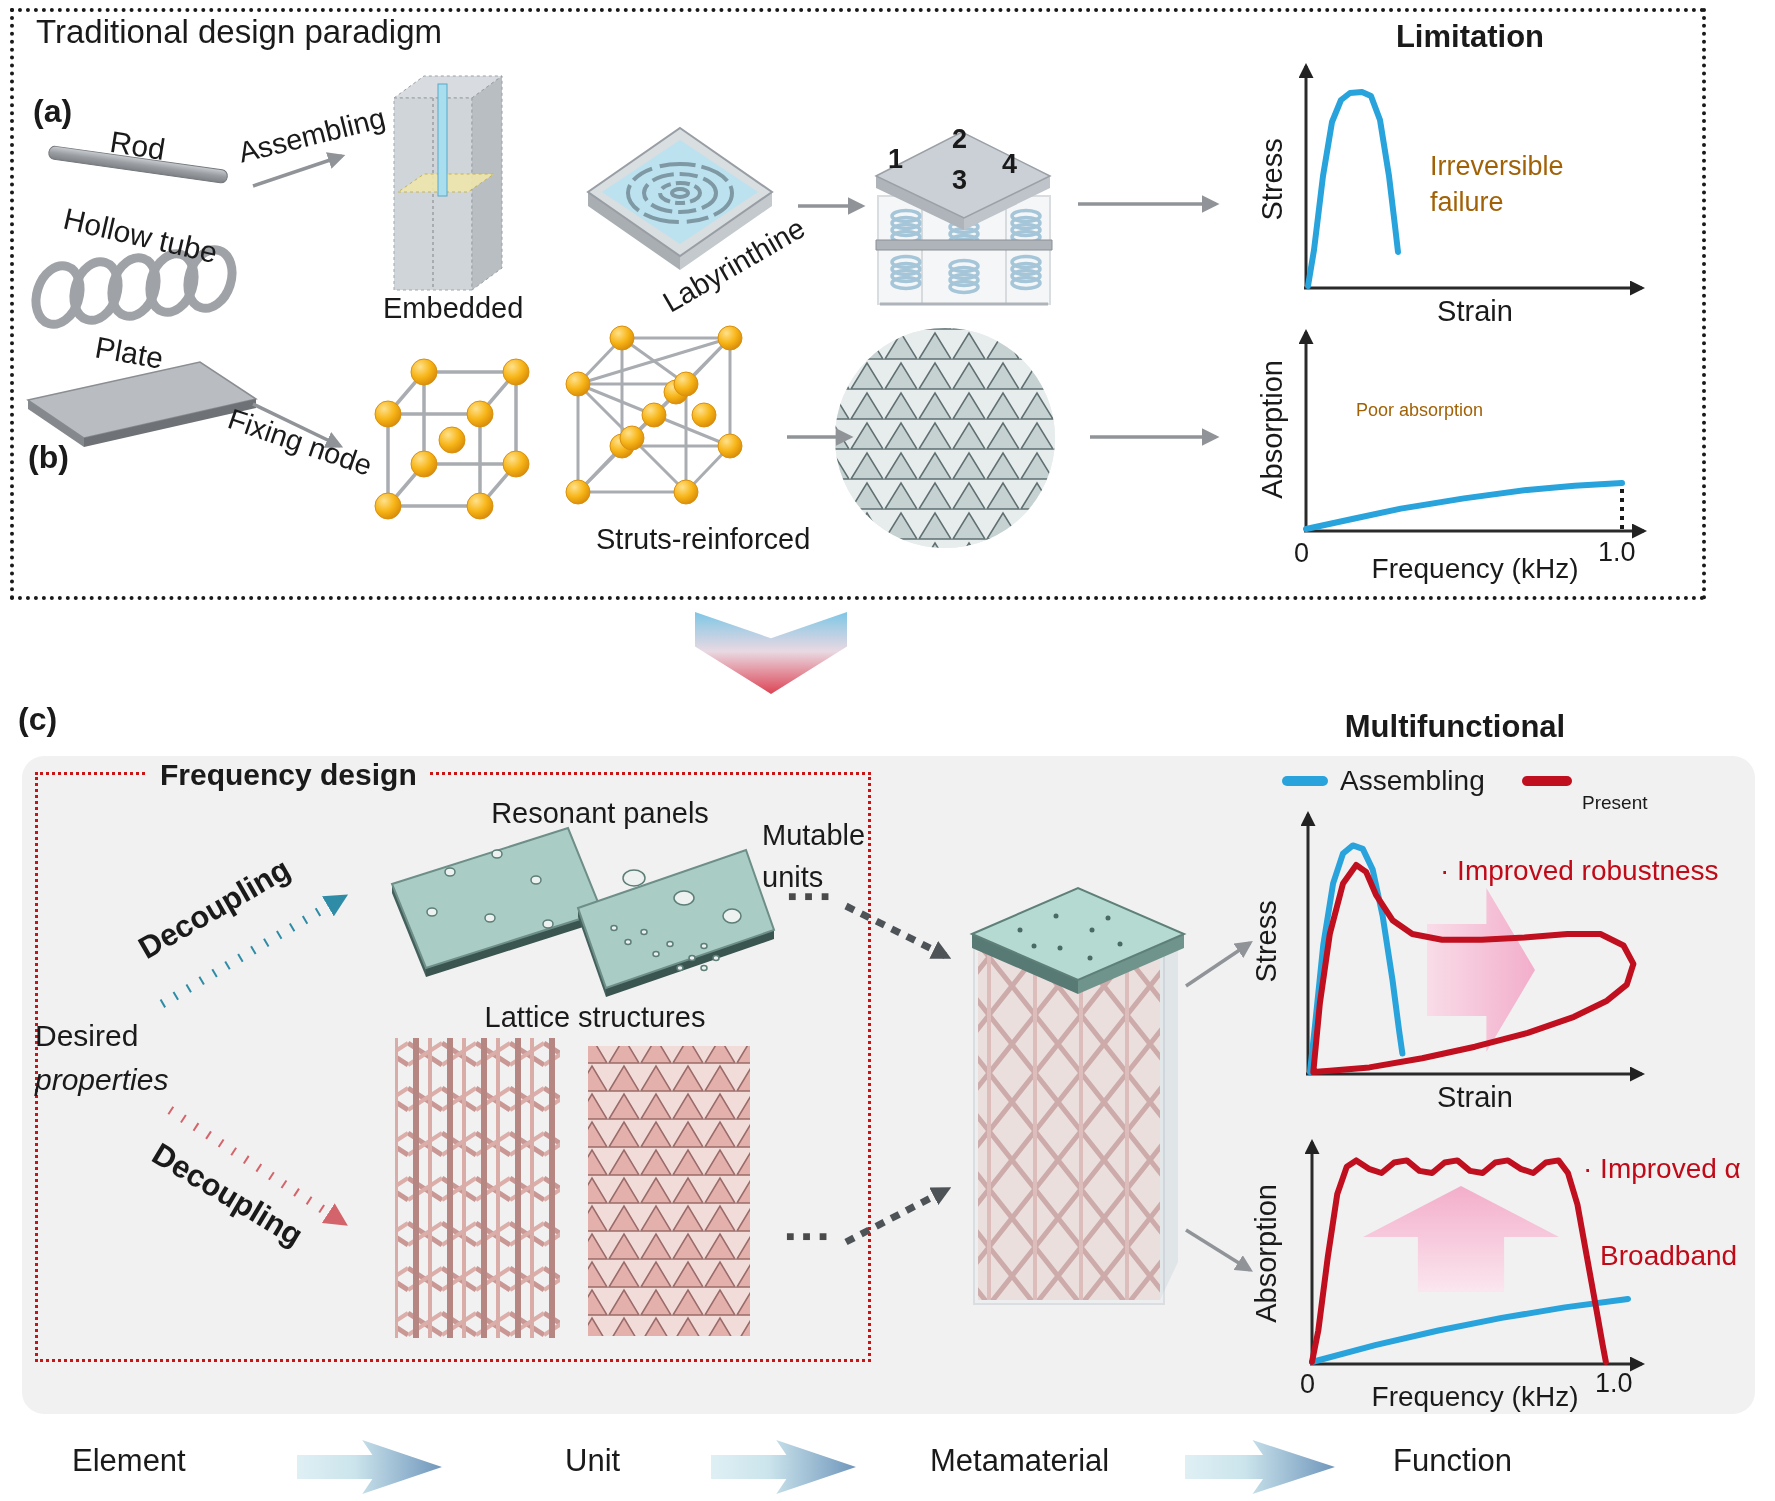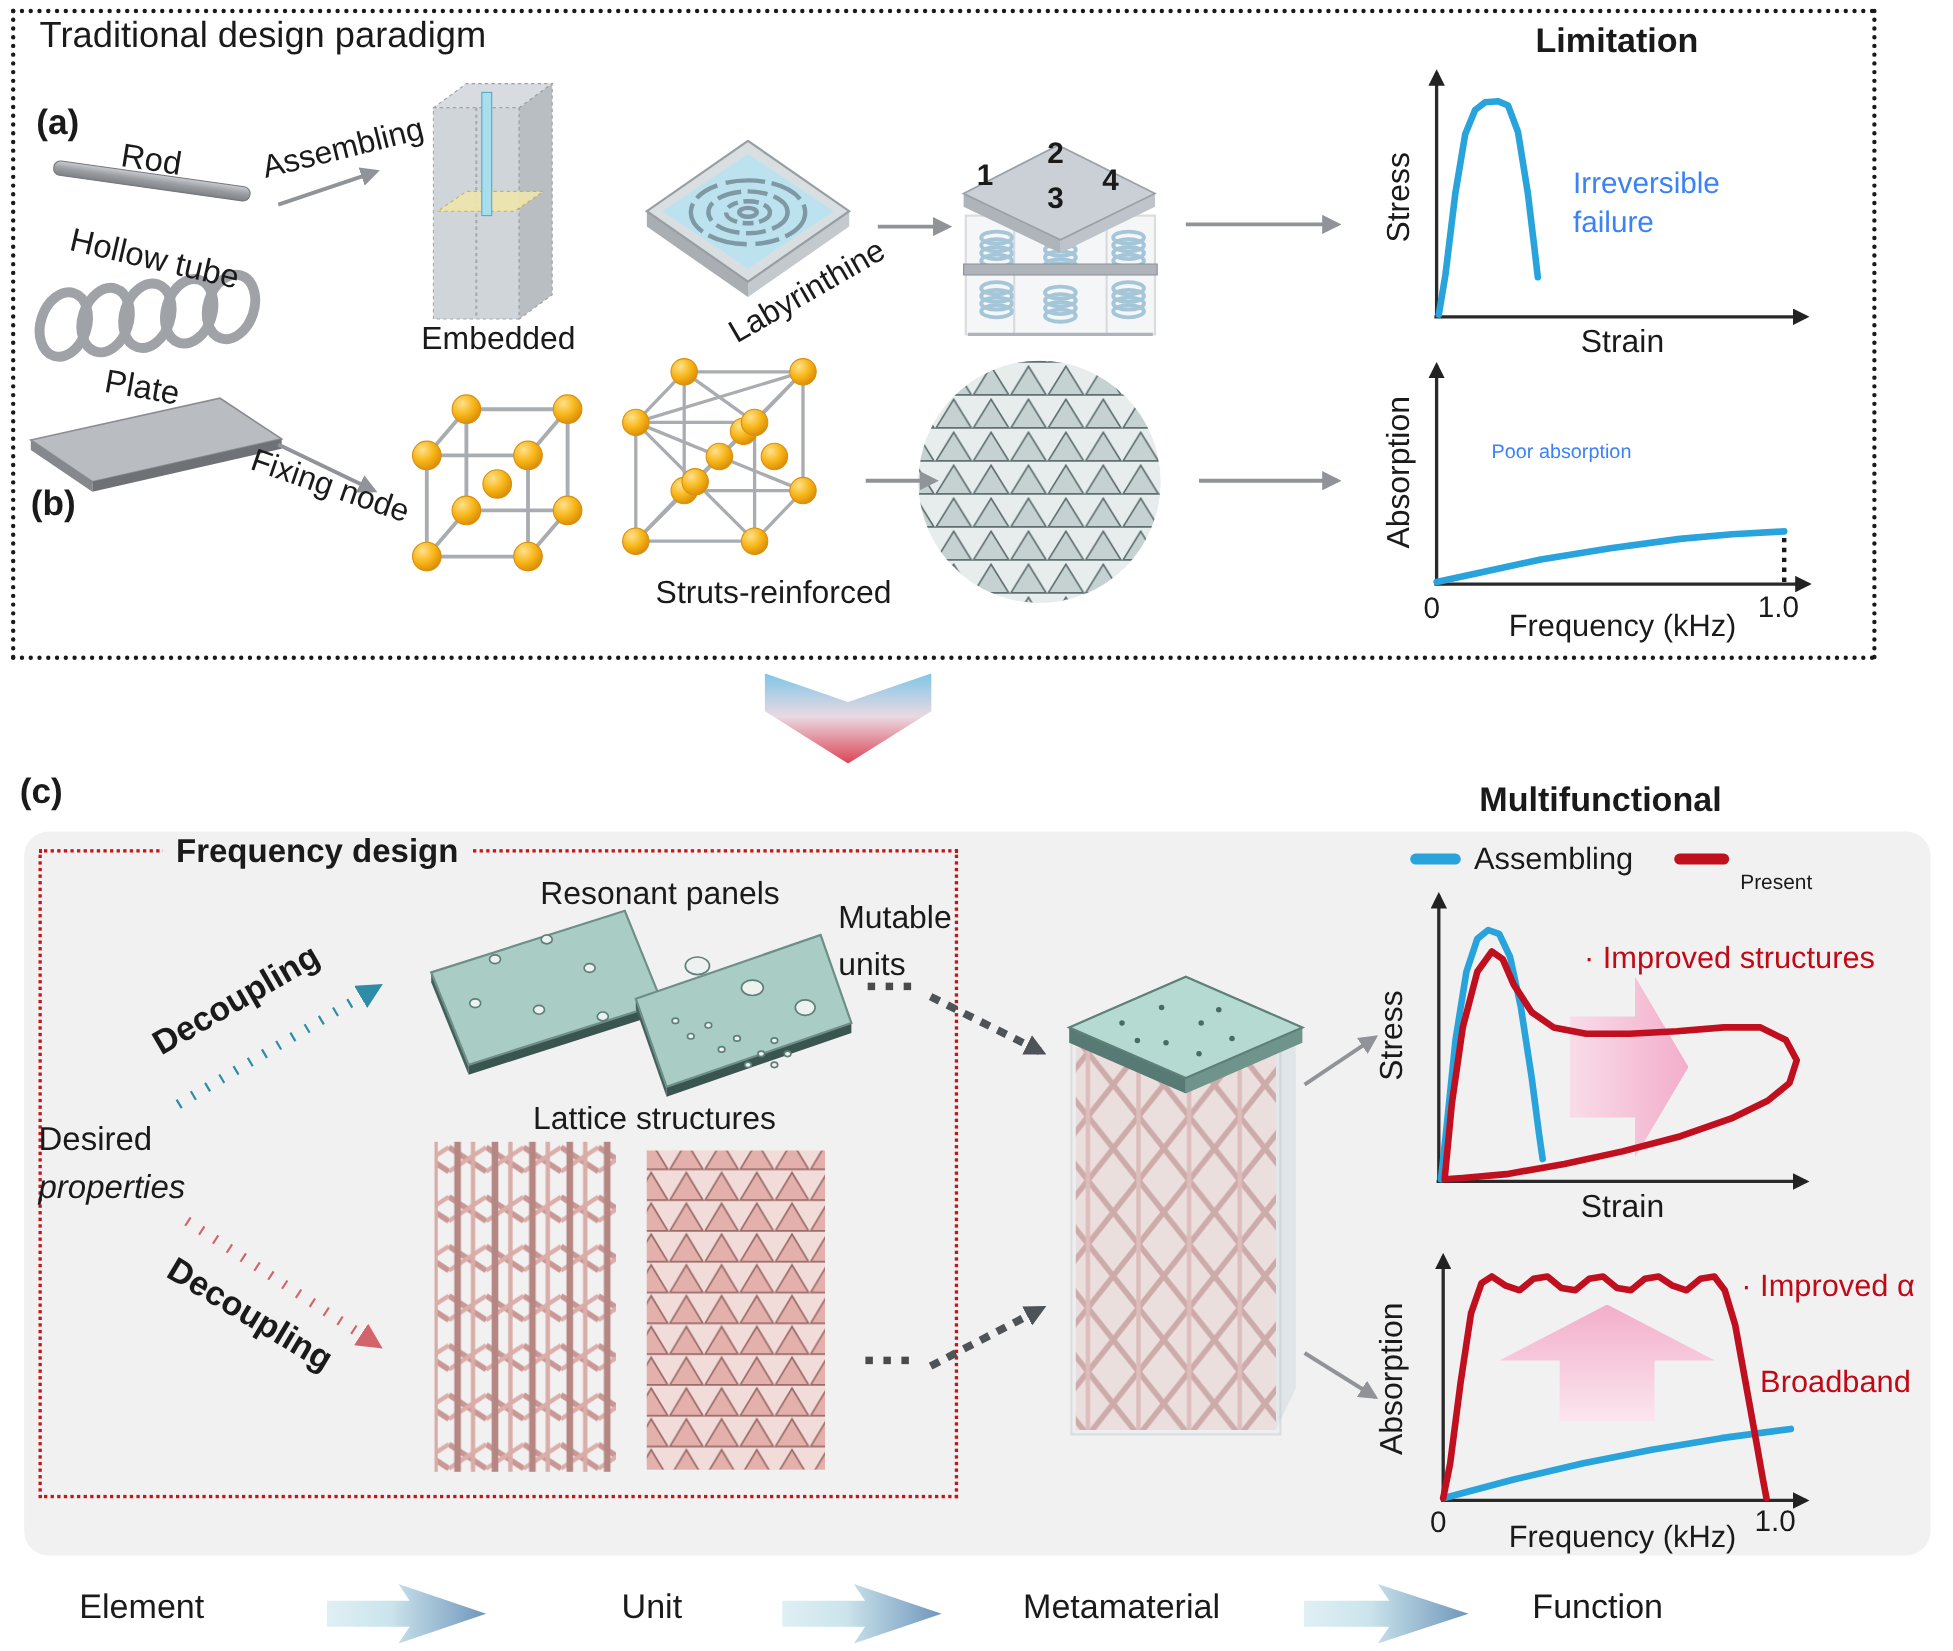--- a/index.html
+++ b/index.html
@@ -1,21 +1,21 @@
 <!DOCTYPE html>
 <html><head>
 <meta charset="utf-8">
 <style>
   html,body{margin:0;padding:0;background:#ffffff;}
   #fig{position:relative;width:1775px;height:1501px;background:#ffffff;
        font-family:"Liberation Sans",sans-serif;color:#1a1a1a;overflow:hidden;}
   .t{position:absolute;white-space:nowrap;z-index:5;line-height:1.2;}
   .c{text-align:center;}
   .b{font-weight:bold;}
-  .blue{color:#3b82f6;}
+  .blue{color:#a16207;}
   .red{color:#C00A18;}
   .rot{transform-origin:center center;}
   .box{position:absolute;z-index:1;}
   .shape{position:absolute;z-index:3;}
   svg.overlay{position:absolute;left:0;top:0;z-index:2;}
   .wrap{white-space:normal;}
 </style>
 </head>
 <body>
 
@@ -374,21 +374,21 @@
   <div class="t c" style="left:470px;top:796px;width:260px;font-size:29px;">Resonant panels</div>
   <div class="t" style="left:762px;top:818px;font-size:29px;">Mutable</div>
   <div class="t" style="left:762px;top:860px;font-size:29px;">units</div>
   <div class="t" style="left:788px;top:888px;font-size:14px;color:#4a4a4a;letter-spacing:2px;">■ ■ ■</div>
   <div class="t c" style="left:455px;top:1000px;width:280px;font-size:29px;">Lattice structures</div>
   <div class="t" style="left:786px;top:1228px;font-size:14px;color:#4a4a4a;letter-spacing:2px;">■ ■ ■</div>
 
   <div class="t" style="left:1340px;top:764px;font-size:28px;">Assembling</div>
   <div class="t" style="left:1582px;top:792px;font-size:19px;">Present</div>
   <div class="t c rot" style="left:1206px;top:924px;width:120px;font-size:29px;transform:rotate(-90deg);">Stress</div>
-  <div class="t red" style="left:1440px;top:854px;font-size:28px;">· Improved structures</div>
+  <div class="t red" style="left:1440px;top:854px;font-size:28px;">· Improved robustness</div>
   <div class="t c" style="left:1400px;top:1080px;width:150px;font-size:29px;">Strain</div>
   <div class="t c rot" style="left:1191px;top:1236px;width:150px;font-size:29px;transform:rotate(-90deg);">Absorption</div>
   <div class="t red" style="left:1583px;top:1152px;font-size:28px;">· Improved α</div>
   <div class="t red" style="left:1583px;top:1239px;font-size:28px;">· Broadband</div>
   <div class="t" style="left:1300px;top:1368px;font-size:27px;">0</div>
   <div class="t c" style="left:1355px;top:1380px;width:240px;font-size:28px;">Frequency (kHz)</div>
   <div class="t" style="left:1595px;top:1367px;font-size:27px;">1.0</div>
 
   <div class="t" style="left:72px;top:1442px;font-size:31px;">Element</div>
   <div class="t" style="left:565px;top:1442px;font-size:31px;">Unit</div>

